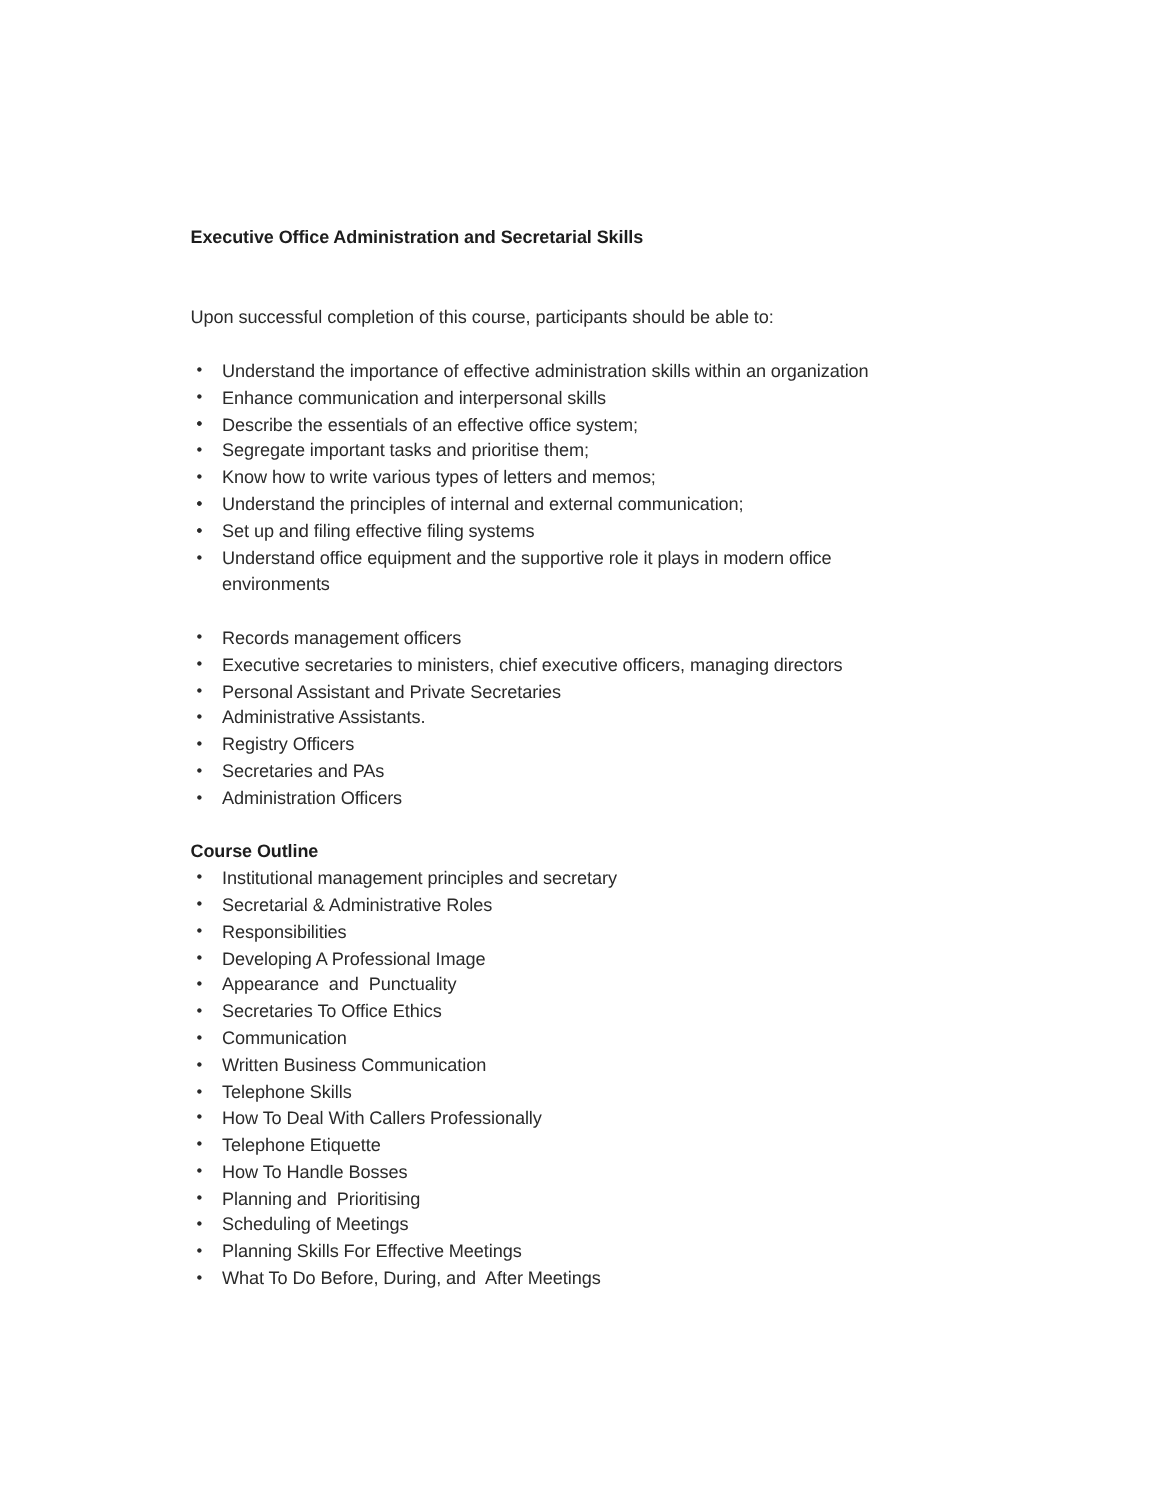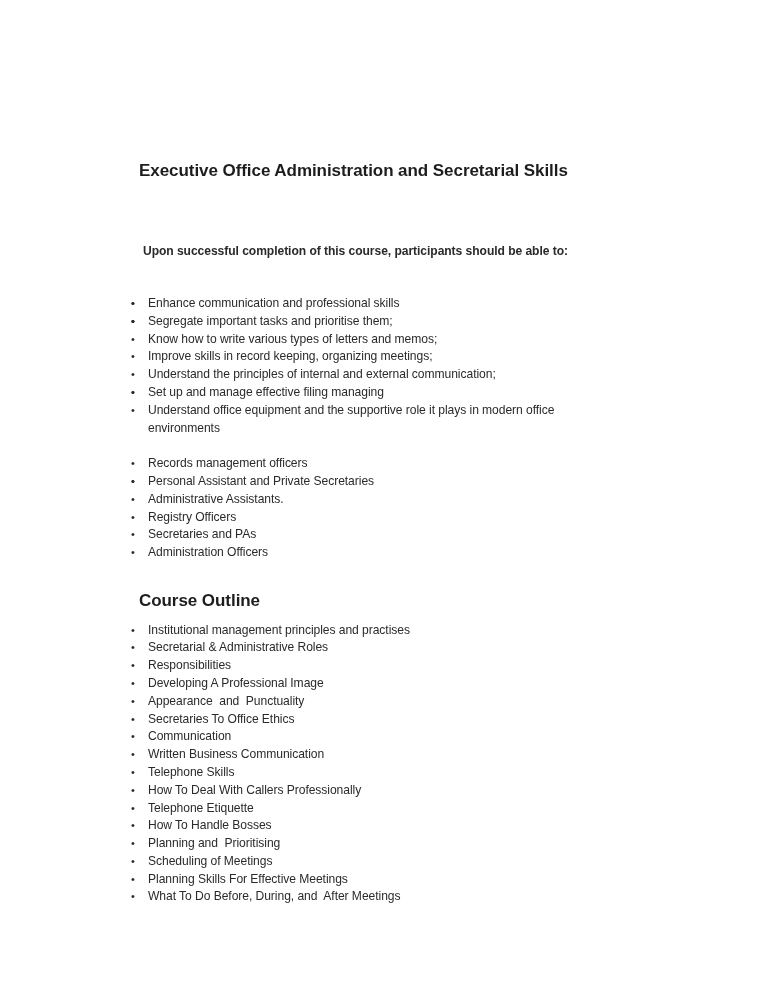--- a/index.html
+++ b/index.html
@@ -27,34 +27,34 @@
 
   .content {
     position: absolute;
     left: 127px;
     top: 150px;
     width: 484px;
   }
 
   .doc-title,
   .section-heading {
-    font-size: 17px;
+    font-size: 12px;
     font-weight: bold;
     line-height: 17.8px;
     color: #1d1d1d;
-    margin: 12px;
+    margin: 0;
     letter-spacing: -0.06px;
   }
 
   .intro-line {
     font-size: 12.1px;
-    font-weight: bold;
+    font-weight: normal;
     line-height: 17.8px;
     color: #2a2a2a;
-    margin: 16px;
+    margin: 0;
     letter-spacing: -0.06px;
   }
 
   
   .gap-line { height: 17.8px; }
 
   ul.bullets {
     list-style: none;
     margin: 0;
     padding: 0;
@@ -96,52 +96,52 @@
     <div class="gap-line"></div>
 
 
     <div class="gap-line"></div>
 
     <p class="intro-line">Upon successful completion of this course, participants should be able to:</p>
 
     <div class="gap-line"></div>
 
     <ul class="bullets">
+        <li><span class="bullet-marker">•</span><span class="bullet-text">Understand the importance of effective administration skills within an organization</span></li>
+        <li><span class="bullet-marker">•</span><span class="bullet-text">Enhance communication and interpersonal skills</span></li>
         <li><span class="bullet-marker">•</span></li>
-        <li><span class="bullet-marker">•</span><span class="bullet-text">Enhance communication and professional skills</span></li>
-        <li><span class="bullet-marker">•</span></li>
-        <li><span class="bullet-marker">•</span></li>
+        <li><span class="bullet-marker">•</span><span class="bullet-text">Describe the essentials of an effective office system;</span></li>
         <li><span class="bullet-marker">•</span><span class="bullet-text">Segregate important tasks and prioritise them;</span></li>
         <li><span class="bullet-marker">•</span><span class="bullet-text">Know how to write various types of letters and memos;</span></li>
-        <li><span class="bullet-marker">•</span><span class="bullet-text">Improve skills in record keeping, organizing meetings;</span></li>
+        <li><span class="bullet-marker">•</span></li>
         <li><span class="bullet-marker">•</span><span class="bullet-text">Understand the principles of internal and external communication;</span></li>
         <li><span class="bullet-marker">•</span></li>
-        <li><span class="bullet-marker">•</span><span class="bullet-text">Set up and manage effective filing managing</span></li>
+        <li><span class="bullet-marker">•</span><span class="bullet-text">Set up and filing effective filing systems</span></li>
         <li><span class="bullet-marker">•</span><span class="bullet-text">Understand office equipment and the supportive role it plays in modern office environments</span></li>
       </ul>
 
     <div class="gap-line"></div>
 
 
     <ul class="bullets">
         <li><span class="bullet-marker">•</span><span class="bullet-text">Records management officers</span></li>
-        <li><span class="bullet-marker">•</span></li>
+        <li><span class="bullet-marker">•</span><span class="bullet-text">Executive secretaries to ministers, chief executive officers, managing directors</span></li>
         <li><span class="bullet-marker">•</span><span class="bullet-text">Personal Assistant and Private Secretaries</span></li>
         <li><span class="bullet-marker">•</span><span class="bullet-text">Administrative Assistants.</span></li>
         <li><span class="bullet-marker">•</span><span class="bullet-text">Registry Officers</span></li>
         <li><span class="bullet-marker">•</span><span class="bullet-text">Secretaries and PAs</span></li>
         <li><span class="bullet-marker">•</span><span class="bullet-text">Administration Officers</span></li>
       </ul>
 
     <div class="gap-line"></div>
 
     <h2 class="section-heading">Course Outline</h2>
 
     <ul class="bullets">
-        <li><span class="bullet-marker">•</span><span class="bullet-text">Institutional management principles and practises</span></li>
+        <li><span class="bullet-marker">•</span><span class="bullet-text">Institutional management principles and secretary</span></li>
         <li><span class="bullet-marker">•</span><span class="bullet-text">Secretarial &amp; Administrative Roles</span></li>
         <li><span class="bullet-marker">•</span><span class="bullet-text">Responsibilities</span></li>
         <li><span class="bullet-marker">•</span><span class="bullet-text">Developing A Professional Image</span></li>
         <li><span class="bullet-marker">•</span><span class="bullet-text">Appearance  and  Punctuality</span></li>
         <li><span class="bullet-marker">•</span><span class="bullet-text">Secretaries To Office Ethics</span></li>
         <li><span class="bullet-marker">•</span><span class="bullet-text">Communication</span></li>
         <li><span class="bullet-marker">•</span><span class="bullet-text">Written Business Communication</span></li>
         <li><span class="bullet-marker">•</span><span class="bullet-text">Telephone Skills</span></li>
         <li><span class="bullet-marker">•</span><span class="bullet-text">How To Deal With Callers Professionally</span></li>
         <li><span class="bullet-marker">•</span><span class="bullet-text">Telephone Etiquette</span></li>

